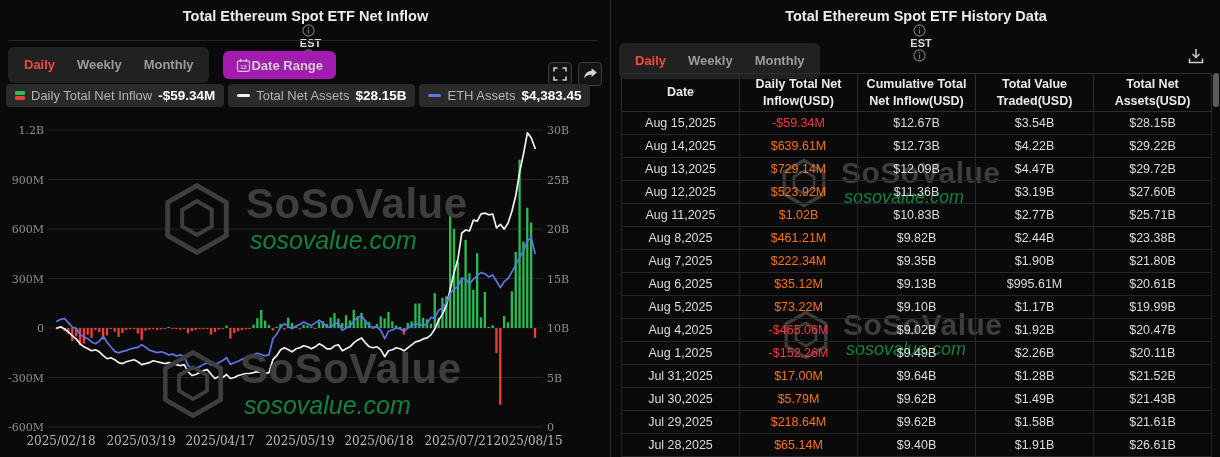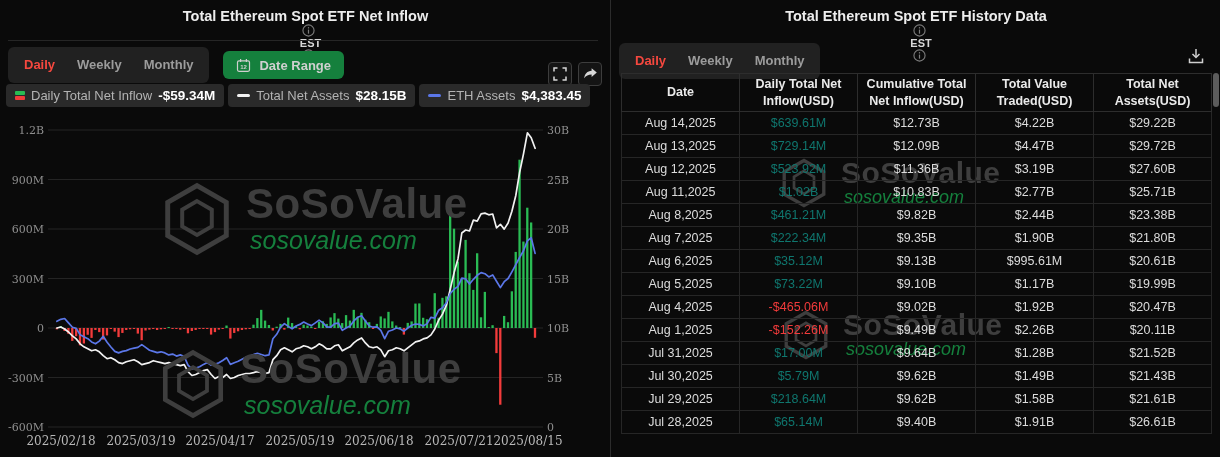--- a/index.html
+++ b/index.html
@@ -20,21 +20,21 @@
             display:flex;align-items:center;justify-content:center;color:#d6d6d6;cursor:pointer;padding:0;}
   .icon-btn.plain{border:none;background:transparent;}
   .h-divider{position:absolute;top:40px;left:8px;right:12px;height:1px;background:#262626;}
 
   .controls{position:absolute;left:8px;display:flex;gap:14px;align-items:center;}
   .panel.left .controls{top:47px;}
   .panel.right .controls{top:43px;}
   .tab-group{display:flex;align-items:center;background:#212121;border-radius:6px;height:36px;padding:0 5px;}
   .tab{padding:0 11px;font-size:13px;font-weight:bold;color:#9c9c9c;line-height:28px;cursor:pointer;border-radius:5px;}
   .tab.active{color:#f5483f;}
-  .date-range-btn{display:flex;align-items:center;gap:8px;background:#15803d;border:none;border-radius:6px;
+  .date-range-btn{display:flex;align-items:center;background:#a21caf;border:none;border-radius:6px;
                   height:28px;padding:0 13px;color:#d0d0d0;font-weight:bold;font-size:13px;cursor:pointer;}
   .dl-btn{position:absolute;top:44px;right:12px;}
 
   .legend{position:absolute;top:84px;left:6px;display:flex;gap:4px;}
   .chip{display:flex;align-items:center;gap:6px;background:#2a2a2a;border-radius:4px;height:23px;
         padding:0 9px;font-size:13px;color:#b3b3b3;white-space:nowrap;}
   .chip b{color:#ffffff;font-size:13.5px;}
   .ic-bars{width:10px;height:10px;display:flex;flex-direction:column;gap:1px;}
   .ic-bars i{display:block;height:4px;border-radius:1px;}
   .ic-dash{width:13px;height:3px;border-radius:2px;display:block;}
@@ -42,21 +42,21 @@
   .chart-wrap{position:absolute;top:113px;left:0;width:600px;height:344px;}
   .tick-lab{font-family:"DejaVu Serif",serif;font-size:11px;fill:#8f8f8f;}
   .x-lab{font-family:"DejaVu Serif",serif;font-size:12px;fill:#b8b8b8;}
 
   .history-table{position:absolute;top:73px;left:10px;width:590px;border-collapse:collapse;
                  table-layout:fixed;z-index:2;}
   .history-table th{height:37px;font-size:12.5px;font-weight:bold;color:#eaeaea;border:1px solid #2d2d2d;
                     padding:0 4px;line-height:1.3;text-align:center;}
   .history-table td{height:22px;font-size:12.5px;text-align:center;border:1px solid #262626;color:#dcdcdc;
                     padding:0 2px;white-space:nowrap;}
-  td.pos{color:#0f766e;} td.neg{color:#f23b3b;}
+  td.pos{color:#f97316;} td.neg{color:#f23b3b;}
 
   .scroll-thumb{position:absolute;right:1px;top:73px;width:6px;height:34px;background:#5c5c5c;border-radius:3px;cursor:pointer;}
 
   .wm{position:absolute;display:flex;align-items:center;gap:12px;pointer-events:none;z-index:1;}
   .wm .txt{display:flex;flex-direction:column;}
   .wm .brand{font-weight:bold;color:#3e3e3e;letter-spacing:0.5px;line-height:1;}
   .wm .domain{font-style:italic;color:#15803d;line-height:1.1;}
   .wm-lg .brand{font-size:42px;} .wm-lg .domain{font-size:25px;margin-top:2px;margin-left:4px;}
   .wm-sm .brand{font-size:30px;} .wm-sm .domain{font-size:18px;margin-left:3px;}
 </style>
@@ -382,20 +382,27 @@
           <tr id="table-head-row">
             <th>Date</th>
             <th>Daily Total Net Inflow(USD)</th>
             <th>Cumulative Total Net Inflow(USD)</th>
             <th>Total Value Traded(USD)</th>
             <th>Total Net Assets(USD)</th>
           </tr>
         </thead>
       <tbody id="table-body">
           <tr>
+            <td>Aug 15,2025</td>
+            <td class="neg">-$59.34M</td>
+            <td>$12.67B</td>
+            <td>$3.54B</td>
+            <td>$28.15B</td>
+          </tr>
+          <tr>
             <td>Aug 14,2025</td>
             <td class="pos">$639.61M</td>
             <td>$12.73B</td>
             <td>$4.22B</td>
             <td>$29.22B</td>
           </tr>
           <tr>
             <td>Aug 13,2025</td>
             <td class="pos">$729.14M</td>
             <td>$12.09B</td>

